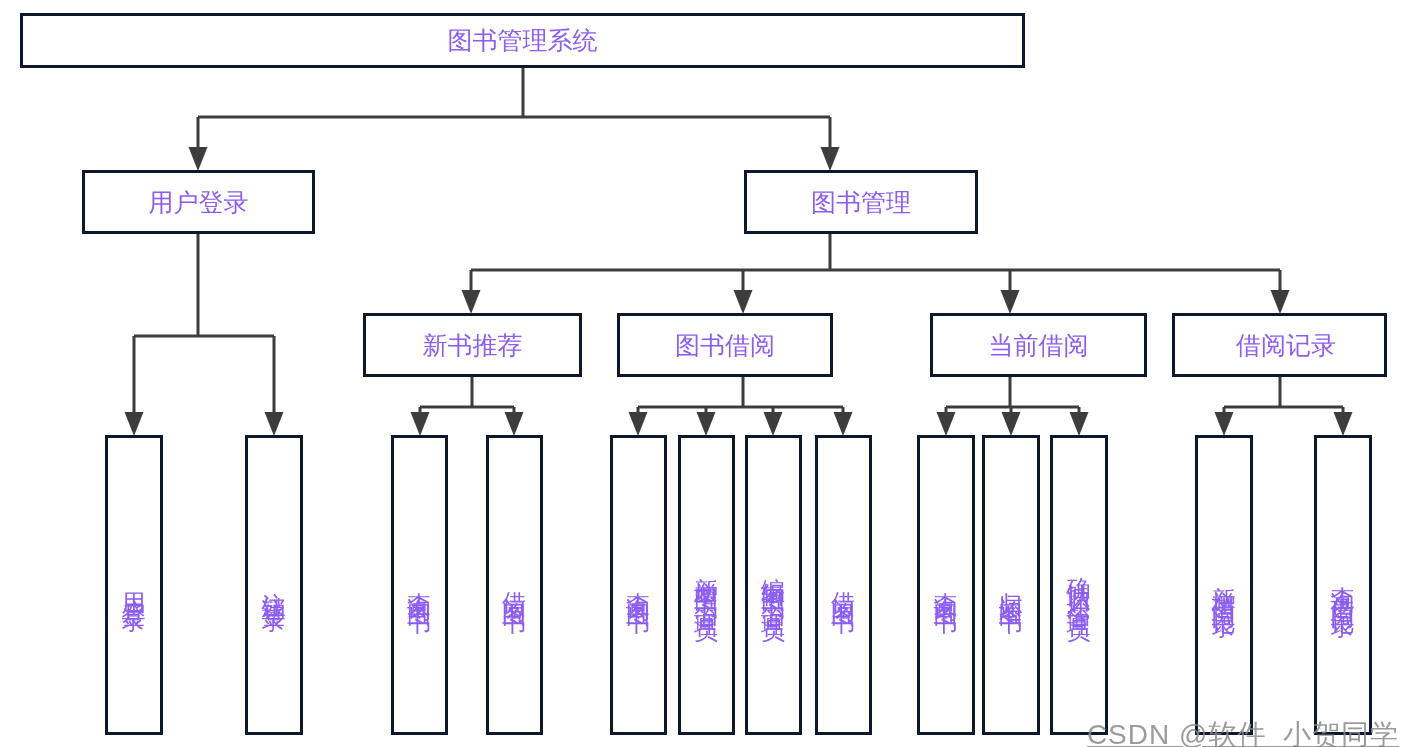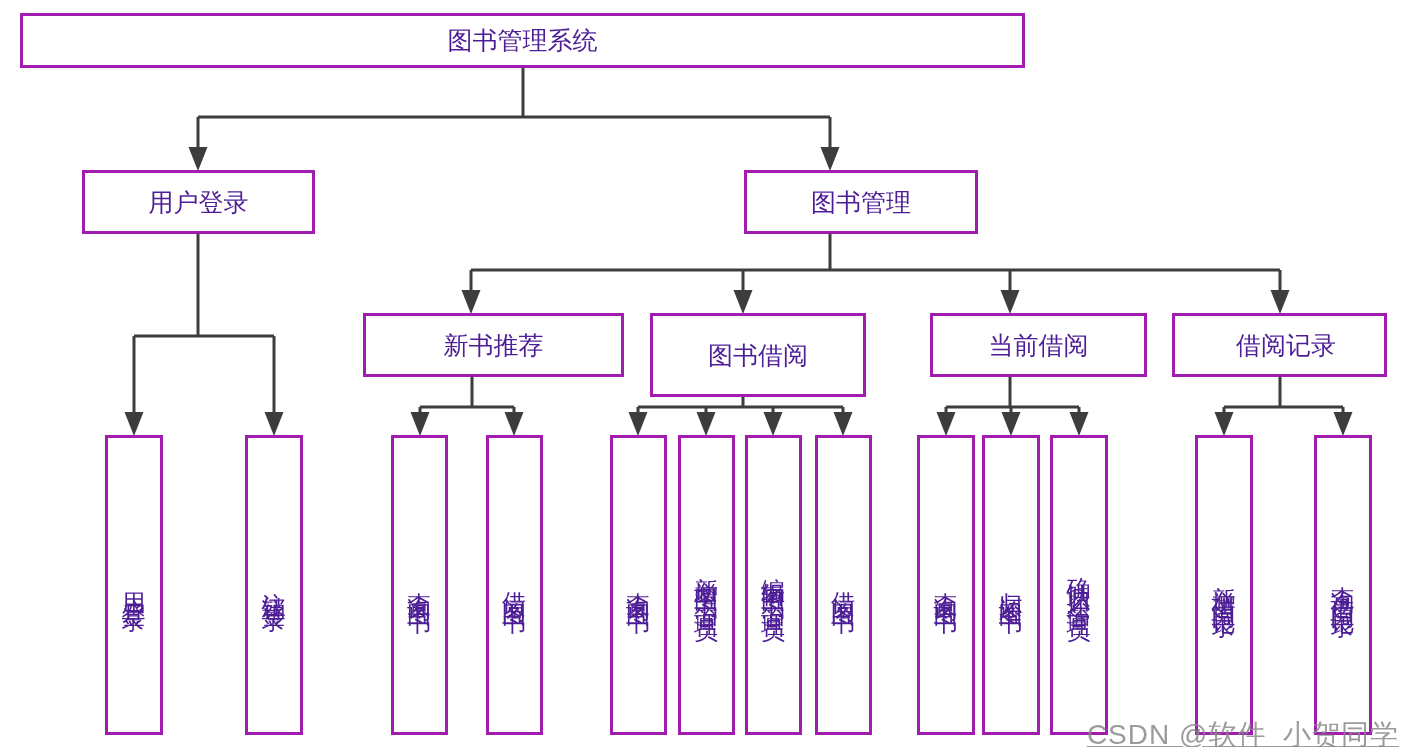--- a/index.html
+++ b/index.html
@@ -18,22 +18,22 @@
   .connectors {
     position: absolute;
     left: 0;
     top: 0;
     z-index: 1;
   }
   .box {
     position: absolute;
     box-sizing: border-box;
     background: #ffffff;
-    border: 3px solid #a21caf;
-    color: #4c1d95;
+    border: 3px solid #0f172a;
+    color: #8b5cf6;
     display: flex;
     align-items: center;
     justify-content: center;
     z-index: 2;
     font-size: 25px;
   }
   .leaf {
     top: 435px;
     height: 300px;
   }
@@ -93,22 +93,22 @@
       <polygon points="1214.5,412 1233.5,412 1224,436"></polygon>
       <polygon points="1333.5,412 1352.5,412 1343,436"></polygon>
     </g>
   </svg>
 
   <div class="box" style="left:20px; top:13px; width:1005px; height:55px;">图书管理系统</div>
 
   <div class="box" style="left:82px; top:170px; width:233px; height:64px;">用户登录</div>
   <div class="box" style="left:713px; top:170px; width:234px; height:64px;margin-left:31px;">图书管理</div>
 
-  <div class="box" style="left:363px; top:313px; width:261px; height:64px;">新书推荐</div>
-  <div class="box" style="left:650px; top:313px; width:216px; height:84px;">图书借阅</div>
+  <div class="box" style="left:363px; top:313px; width:219px; height:64px;">新书推荐</div>
+  <div class="box" style="left:617px; top:313px; width:216px; height:64px;">图书借阅</div>
   <div class="box" style="left:930px; top:313px; width:217px; height:64px;">当前借阅</div>
   <div class="box" style="left:1172px; top:313px; width:215px; height:64px;padding-left:13px;">借阅记录</div>
 
   <div class="box leaf" style="left:105px; width:58px;">
     <span class="vtext">用户登录</span>
   </div>
   <div class="box leaf" style="left:245px; width:58px;">
     <span class="vtext">注销登录</span>
   </div>
 

